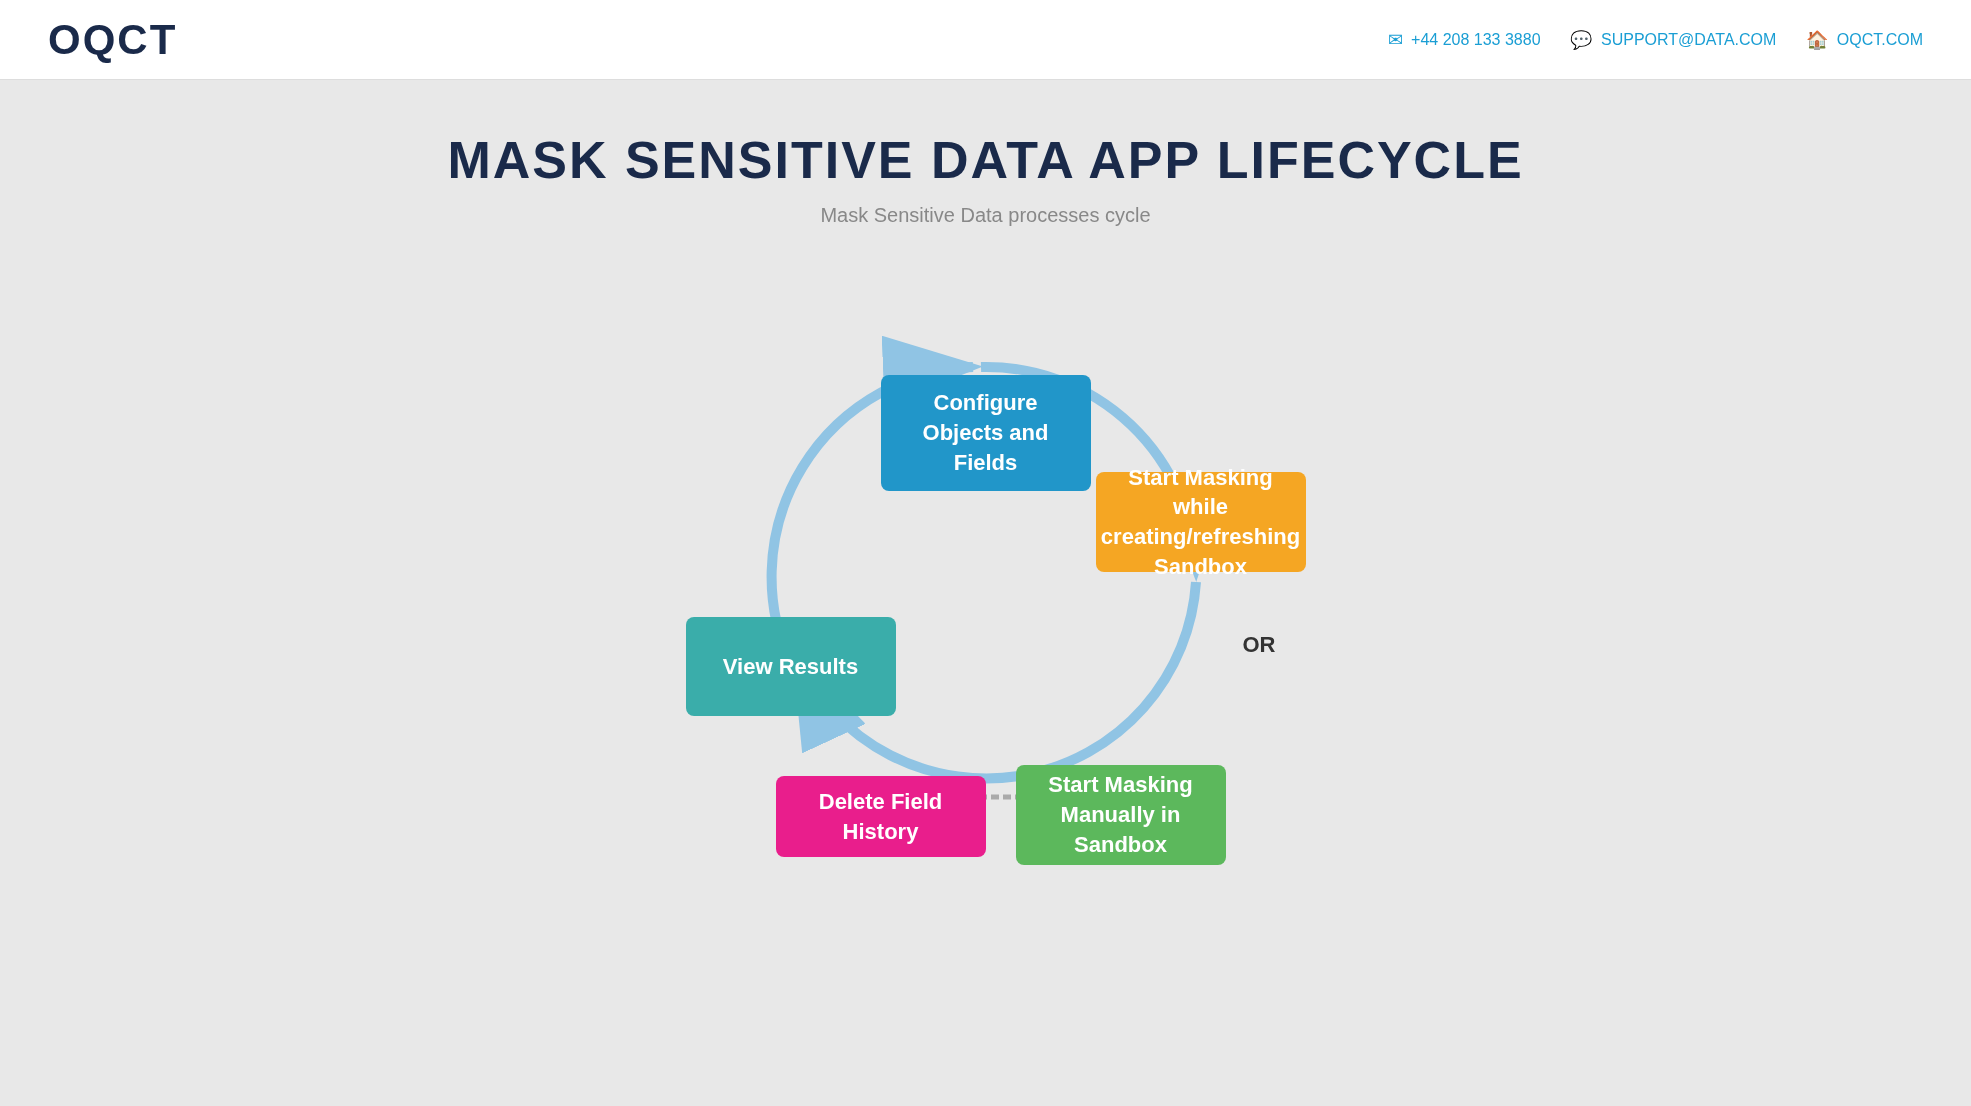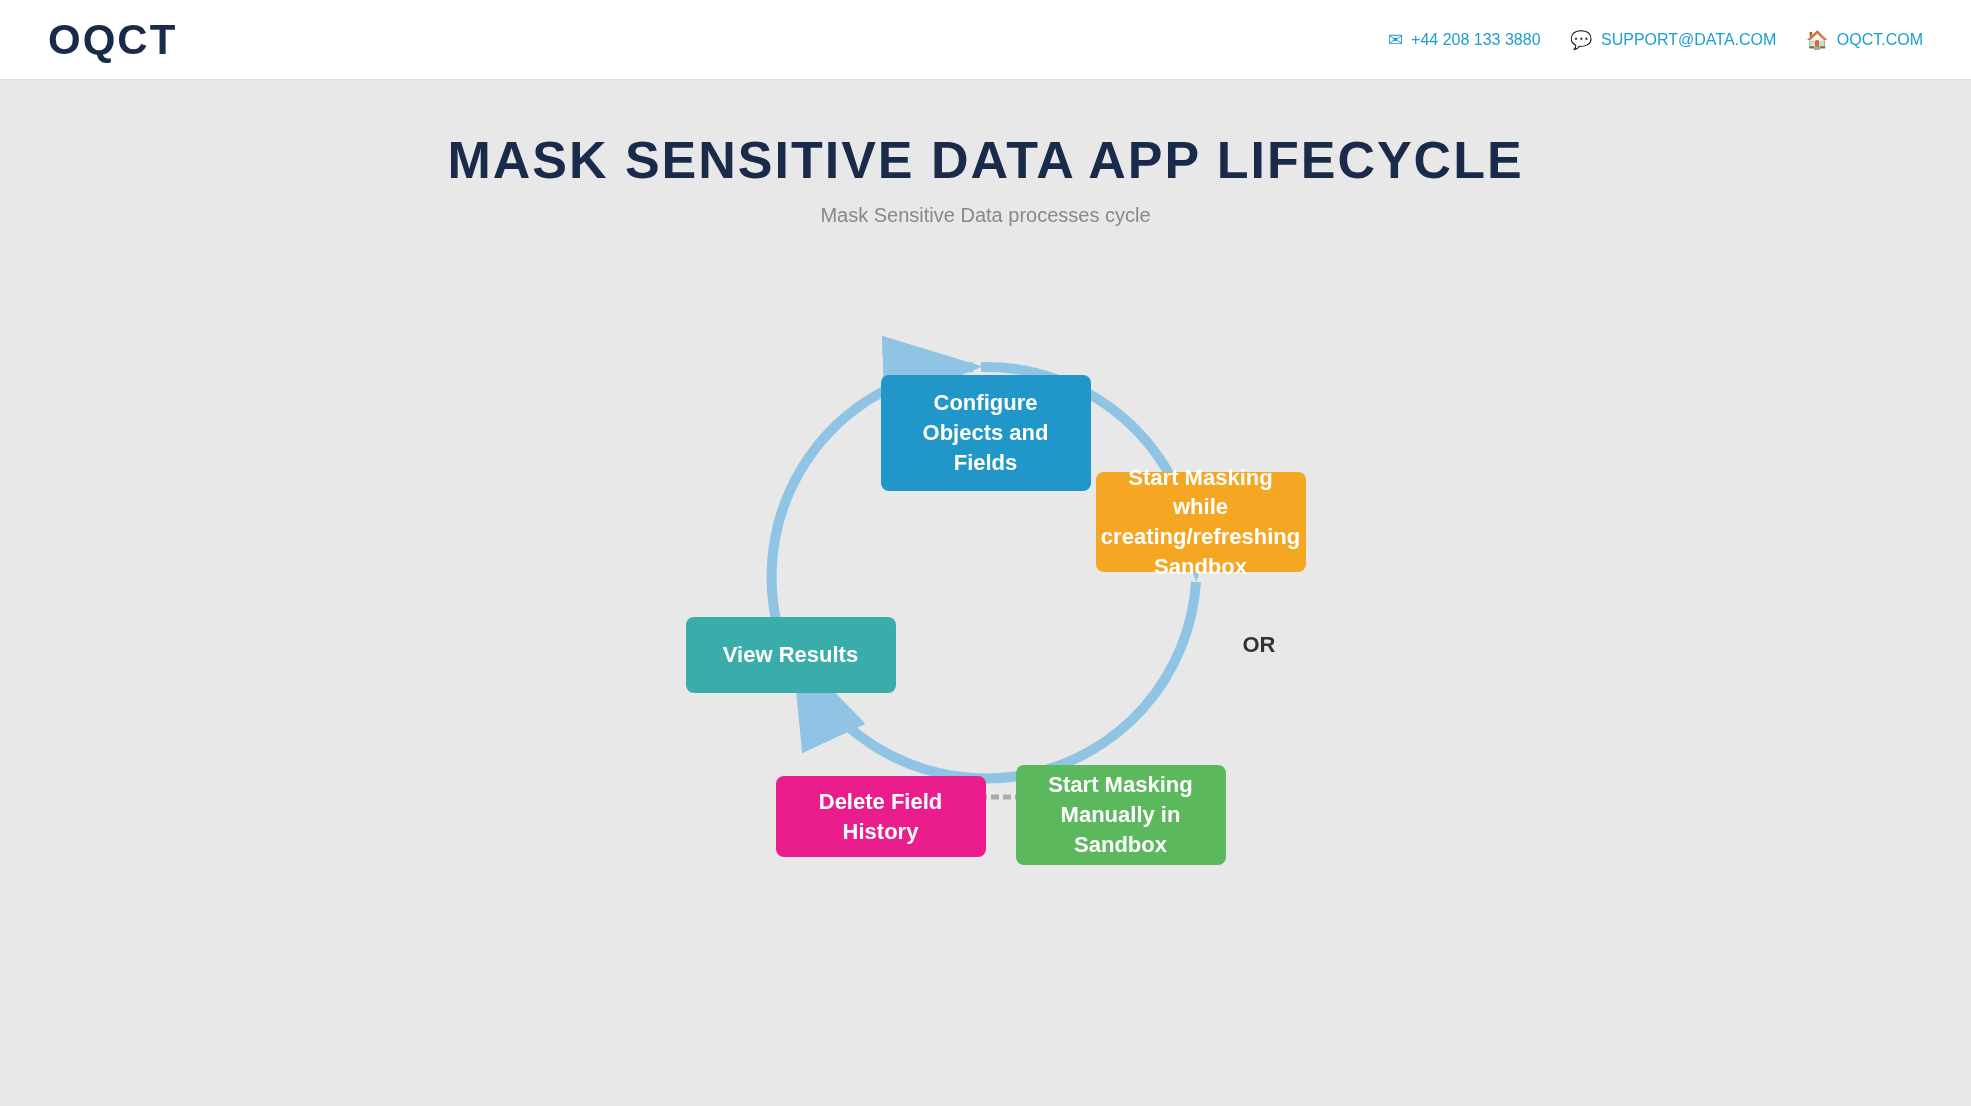--- a/index.html
+++ b/index.html
@@ -110,21 +110,21 @@
       background: #f5a623;
       width: 210px;
       height: 100px;
       top: 185px;
       right: 80px;
     }
 
     .box-view-results {
       background: #3aadaa;
       width: 210px;
-      height: 76px;
+      height: 99px;
       top: 330px;
       left: 100px;
     }
 
     .box-delete-history {
       background: #e91e8c;
       width: 210px;
       height: 81px;
       bottom: 30px;
       left: 190px;

